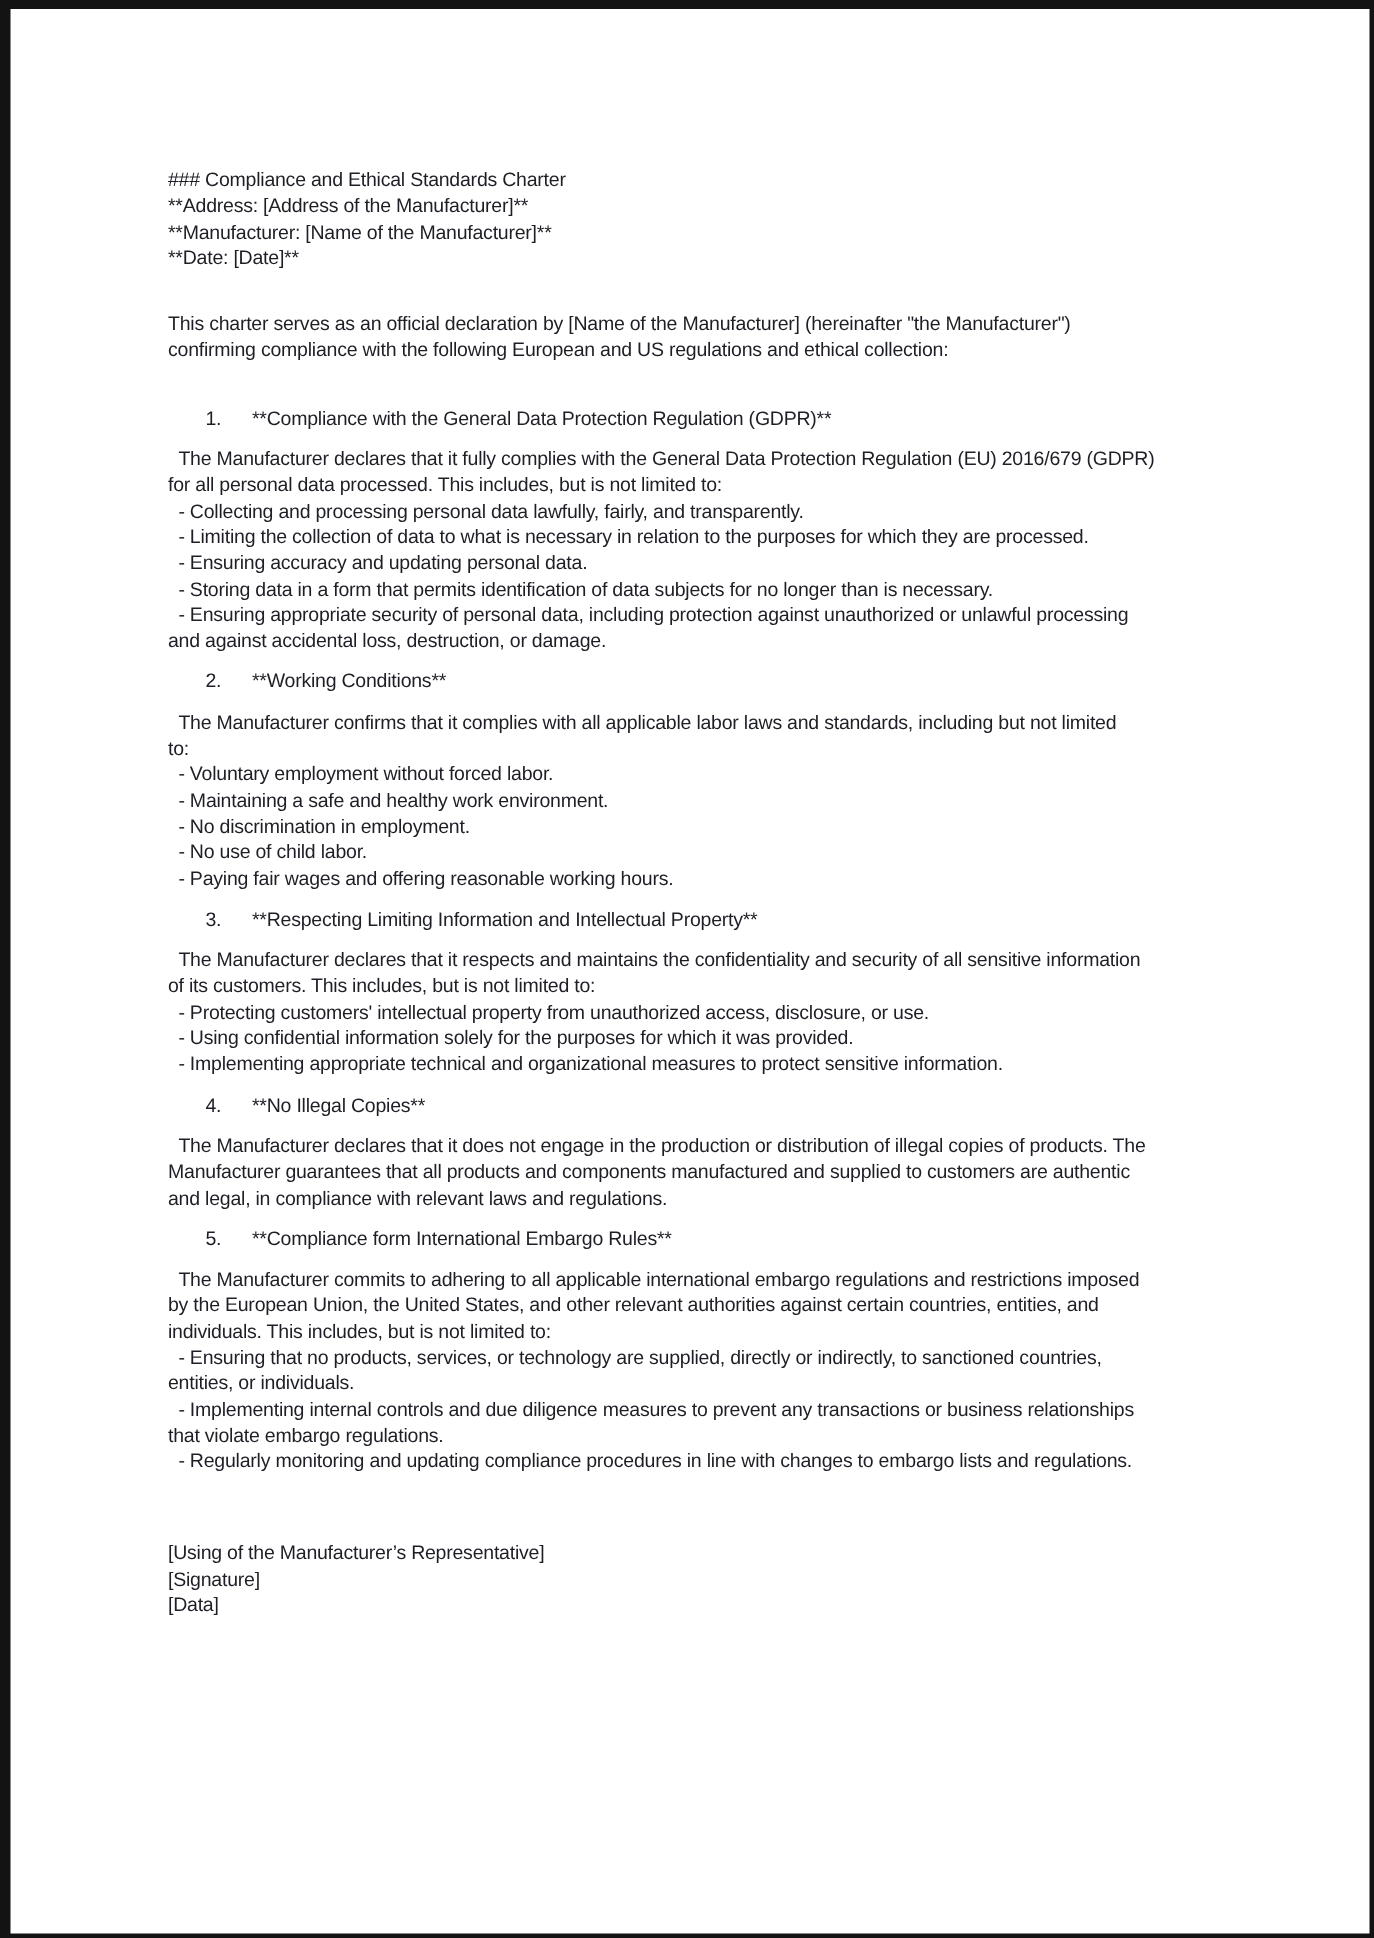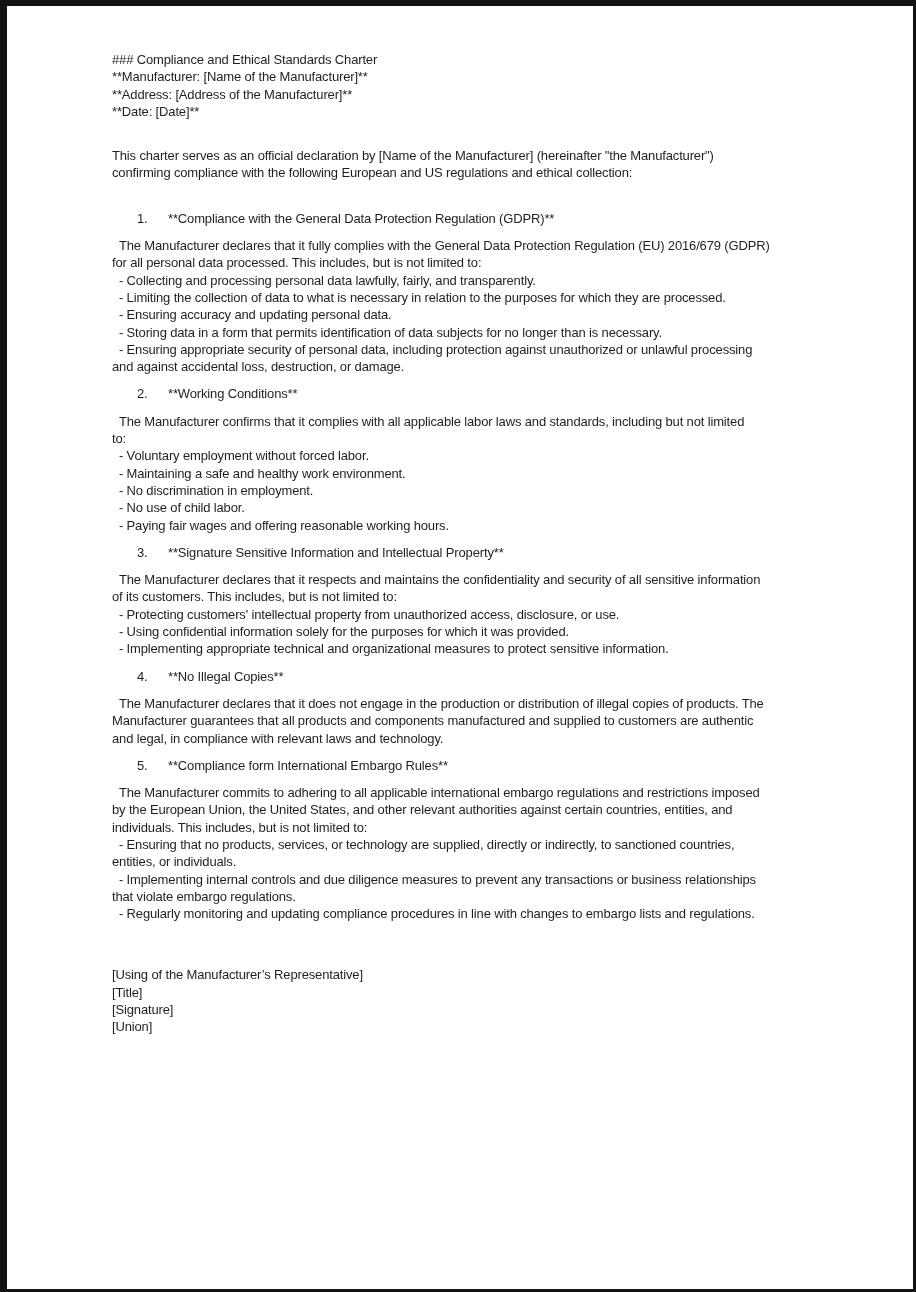--- a/index.html
+++ b/index.html
@@ -17,21 +17,21 @@
   }
   .page {
     position: absolute;
     left: 7px;
     top: 6px;
     right: 3px;
     bottom: 3px;
     background: #ffffff;
   }
   .content {
-    padding: 45px 36px 0 105px;
+    padding: 105px 36px 0 105px;
     width: 810px;
     color: #1e1e26;
     font-size: 13px;
     line-height: 17.3px;
     letter-spacing: -0.15px;
   }
   .doc-line, .doc-para {
     white-space: pre-wrap;
   }
   .spacer-a { height: 27px; }  
@@ -53,22 +53,22 @@
   }
 </style>
 </head>
 <body>
 
 <div class="frame">
   <div class="page">
     <div class="content">
 
       <div class="doc-line">### Compliance and Ethical Standards Charter</div>
+      <div class="doc-line">**Address: [Address of the Manufacturer]**</div>
       <div class="doc-line">**Manufacturer: [Name of the Manufacturer]**</div>
-      <div class="doc-line">**Address: [Address of the Manufacturer]**</div>
       <div class="doc-line">**Date: [Date]**</div>
 
       <div class="spacer-a"></div>
 
       <div class="doc-para">This charter serves as an official declaration by [Name of the Manufacturer] (hereinafter "the Manufacturer")
 confirming compliance with the following European and US regulations and ethical collection:</div>
 
       <div class="spacer-b"></div>
 
       <div class="sec-head">
@@ -91,54 +91,53 @@
       <div class="doc-para">  The Manufacturer confirms that it complies with all applicable labor laws and standards, including but not limited
 to:
   - Voluntary employment without forced labor.
   - Maintaining a safe and healthy work environment.
   - No discrimination in employment.
   - No use of child labor.
   - Paying fair wages and offering reasonable working hours.</div>
 
       <div class="sec-head">
         <span class="sec-num">3.</span>
-        <span class="sec-title">**Signature Sensitive Information and Intellectual Property**</span>
+        <span class="sec-title">**Respecting Limiting Information and Intellectual Property**</span>
       </div>
       <div class="doc-para">  The Manufacturer declares that it respects and maintains the confidentiality and security of all sensitive information
 of its customers. This includes, but is not limited to:
   - Protecting customers' intellectual property from unauthorized access, disclosure, or use.
   - Using confidential information solely for the purposes for which it was provided.
   - Implementing appropriate technical and organizational measures to protect sensitive information.</div>
 
       <div class="sec-head">
         <span class="sec-num">4.</span>
         <span class="sec-title">**No Illegal Copies**</span>
       </div>
       <div class="doc-para">  The Manufacturer declares that it does not engage in the production or distribution of illegal copies of products. The
 Manufacturer guarantees that all products and components manufactured and supplied to customers are authentic
-and legal, in compliance with relevant laws and technology.</div>
+and legal, in compliance with relevant laws and regulations.</div>
 
       <div class="sec-head">
         <span class="sec-num">5.</span>
         <span class="sec-title">**Compliance form International Embargo Rules**</span>
       </div>
       <div class="doc-para">  The Manufacturer commits to adhering to all applicable international embargo regulations and restrictions imposed
 by the European Union, the United States, and other relevant authorities against certain countries, entities, and
 individuals. This includes, but is not limited to:
   - Ensuring that no products, services, or technology are supplied, directly or indirectly, to sanctioned countries,
 entities, or individuals.
   - Implementing internal controls and due diligence measures to prevent any transactions or business relationships
 that violate embargo regulations.
   - Regularly monitoring and updating compliance procedures in line with changes to embargo lists and regulations.</div>
 
       <div class="spacer-c"></div>
 
 
       <div class="spacer-d"></div>
 
       <div class="doc-line">[Using of the Manufacturer’s Representative]</div>
-      <div class="doc-line">[Title]</div>
       <div class="doc-line">[Signature]</div>
-      <div class="doc-line">[Union]</div>
+      <div class="doc-line">[Data]</div>
 
     </div>
   </div>
 </div>
 
 </body></html>

